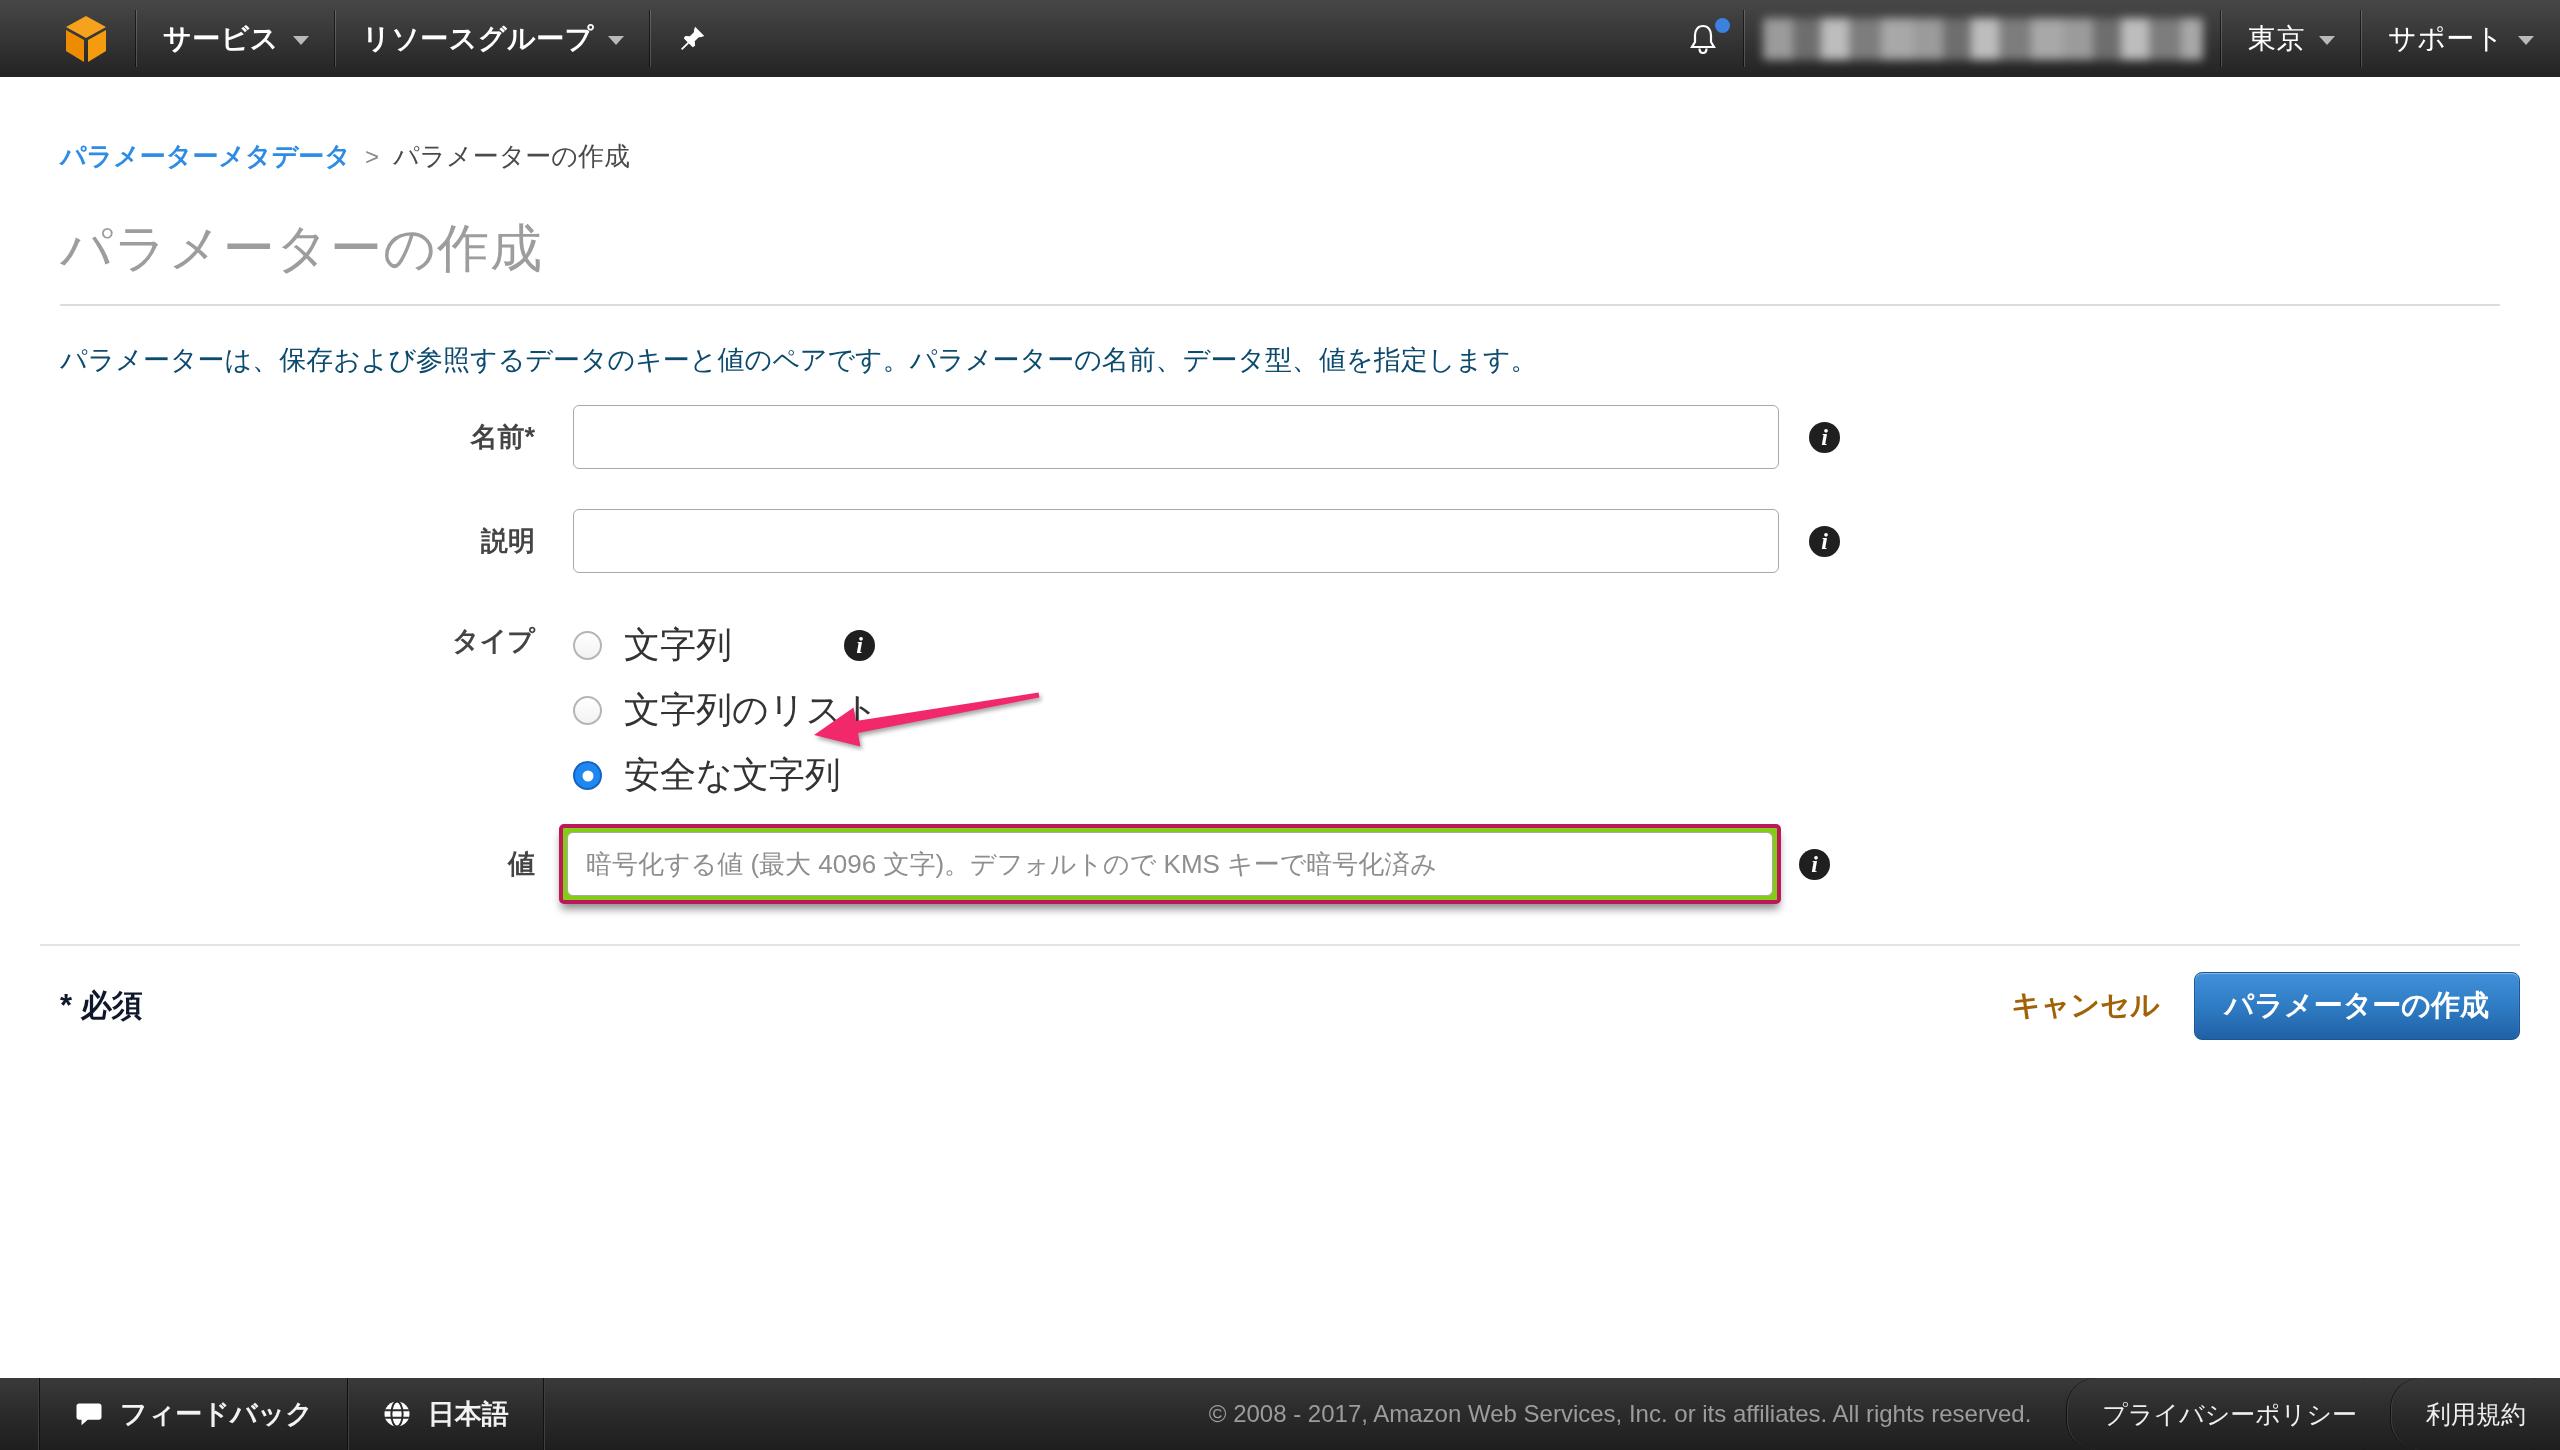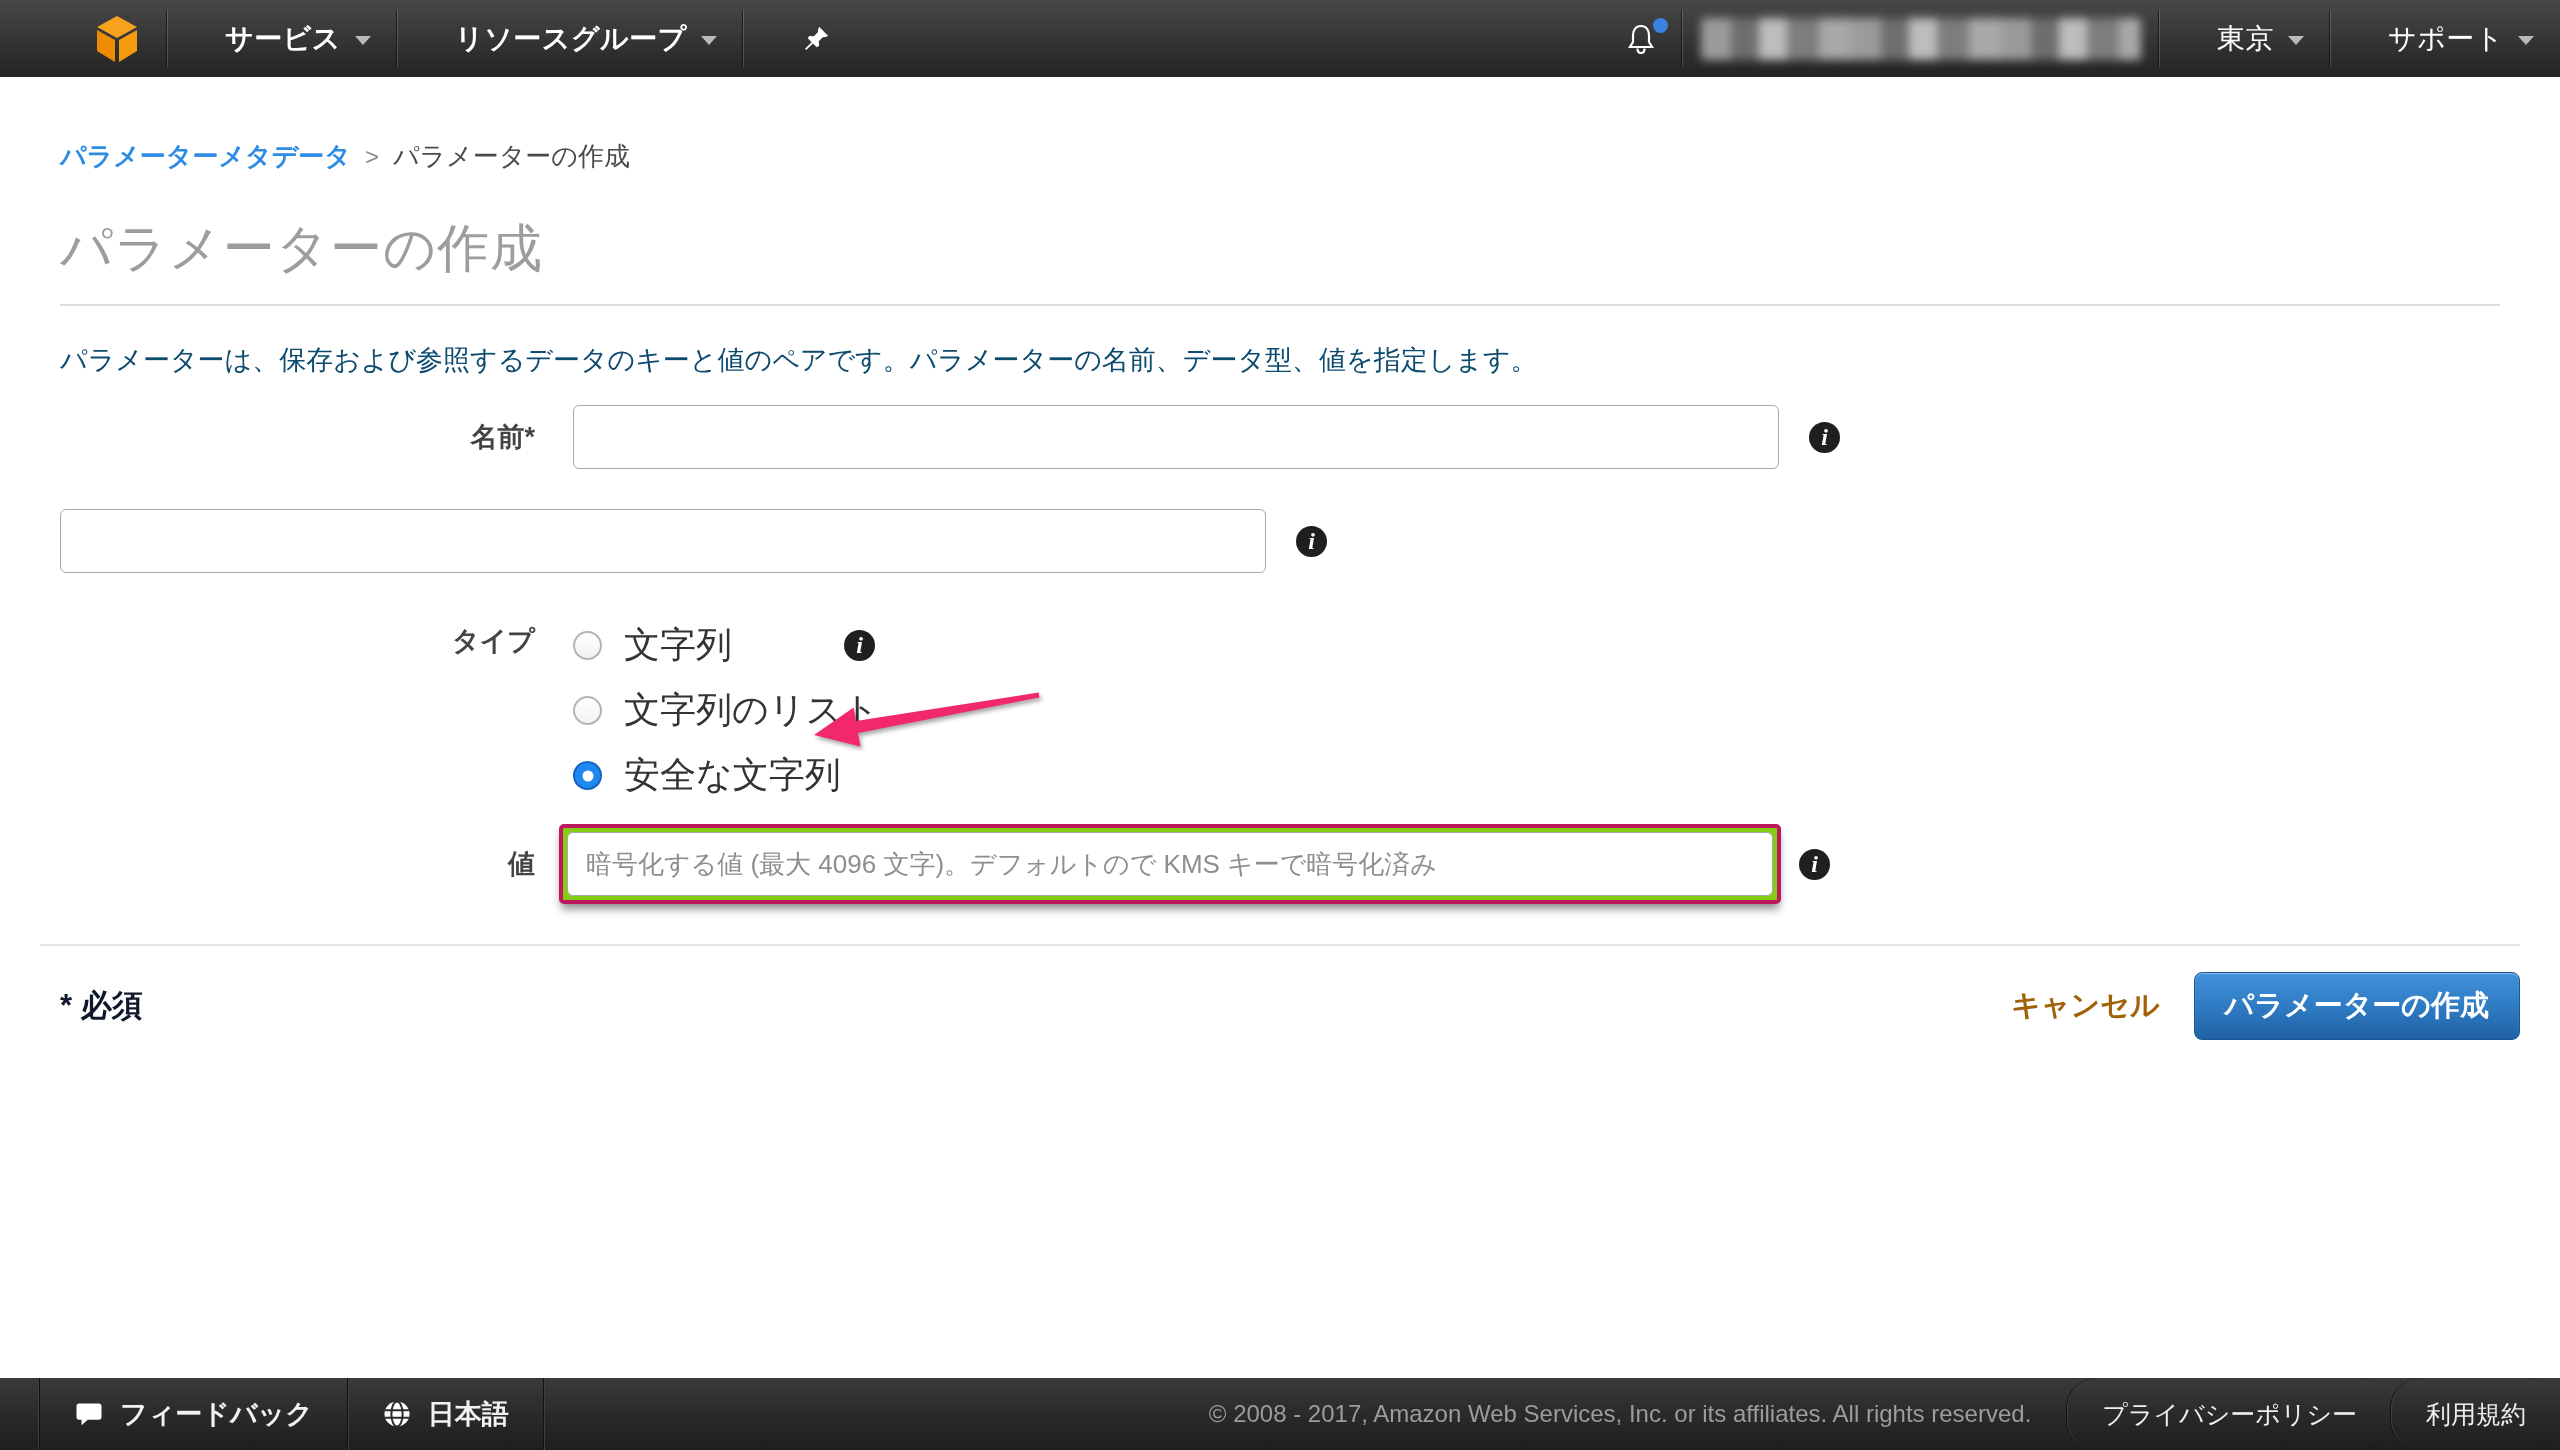--- a/index.html
+++ b/index.html
@@ -12,21 +12,21 @@
   }
 
   
   .navbar {
     height: 77px;
     background: linear-gradient(180deg, #474747 0%, #393939 40%, #232323 100%);
     display: flex;
     align-items: stretch;
     color: #fff;
   }
-  .nav-cell { display: flex; align-items: center; padding: 0 26px; cursor: pointer; margin-left: 31px; }
+  .nav-cell { display: flex; align-items: center; padding: 0 26px; cursor: pointer; }
   .nav-cell.logo-cell { padding: 0 28px 0 64px; }
   .nav-divider { width: 1px; background: rgba(255,255,255,0.18); margin: 10px 0; box-shadow: -1px 0 0 rgba(0,0,0,0.55); }
   .nav-label { font-size: 28px; font-weight: bold; color: #ffffff; letter-spacing: 0.5px; }
   .caret { width: 0; height: 0; border-left: 8px solid transparent; border-right: 8px solid transparent; border-top: 9px solid #b9b9b9; margin-left: 14px; margin-top: 4px; }
   .nav-spacer { flex: 1; }
   .bell-wrap { position: relative; display: flex; align-items: center; padding: 0 24px; }
   .bell-dot { position: absolute; top: 18px; right: 14px; width: 15px; height: 15px; border-radius: 50%; background: #3b82e0; }
   .account-blur { width: 440px; height: 42px; align-self: center; margin: 0 18px; border-radius: 3px; overflow: hidden; filter: blur(5px);
     background-image:
       repeating-linear-gradient(90deg, #9b9b9b 0 30px, #6e6e6e 30px 58px, #bdbdbd 58px 86px, #7d7d7d 86px 118px, #a8a8a8 118px 150px),
@@ -198,20 +198,21 @@
 
   <div class="form">
 
     <div class="form-row" style="margin-top:27px;">
       <div class="form-label">名前*</div>
       <input class="text-input" type="text" value="" style="">
       <span class="info-icon">i</span>
     </div>
 
     <div class="form-row">
+      <div class="form-label">説明</div>
       <input class="text-input" type="text" value="" style="">
       <span class="info-icon">i</span>
     </div>
 
     <div class="form-row align-top" style="margin-top:48px;">
       <div class="form-label">タイプ</div>
       <div class="type-options">
 
         <div class="radio-row">
           <span class="radio-circle"></span>

